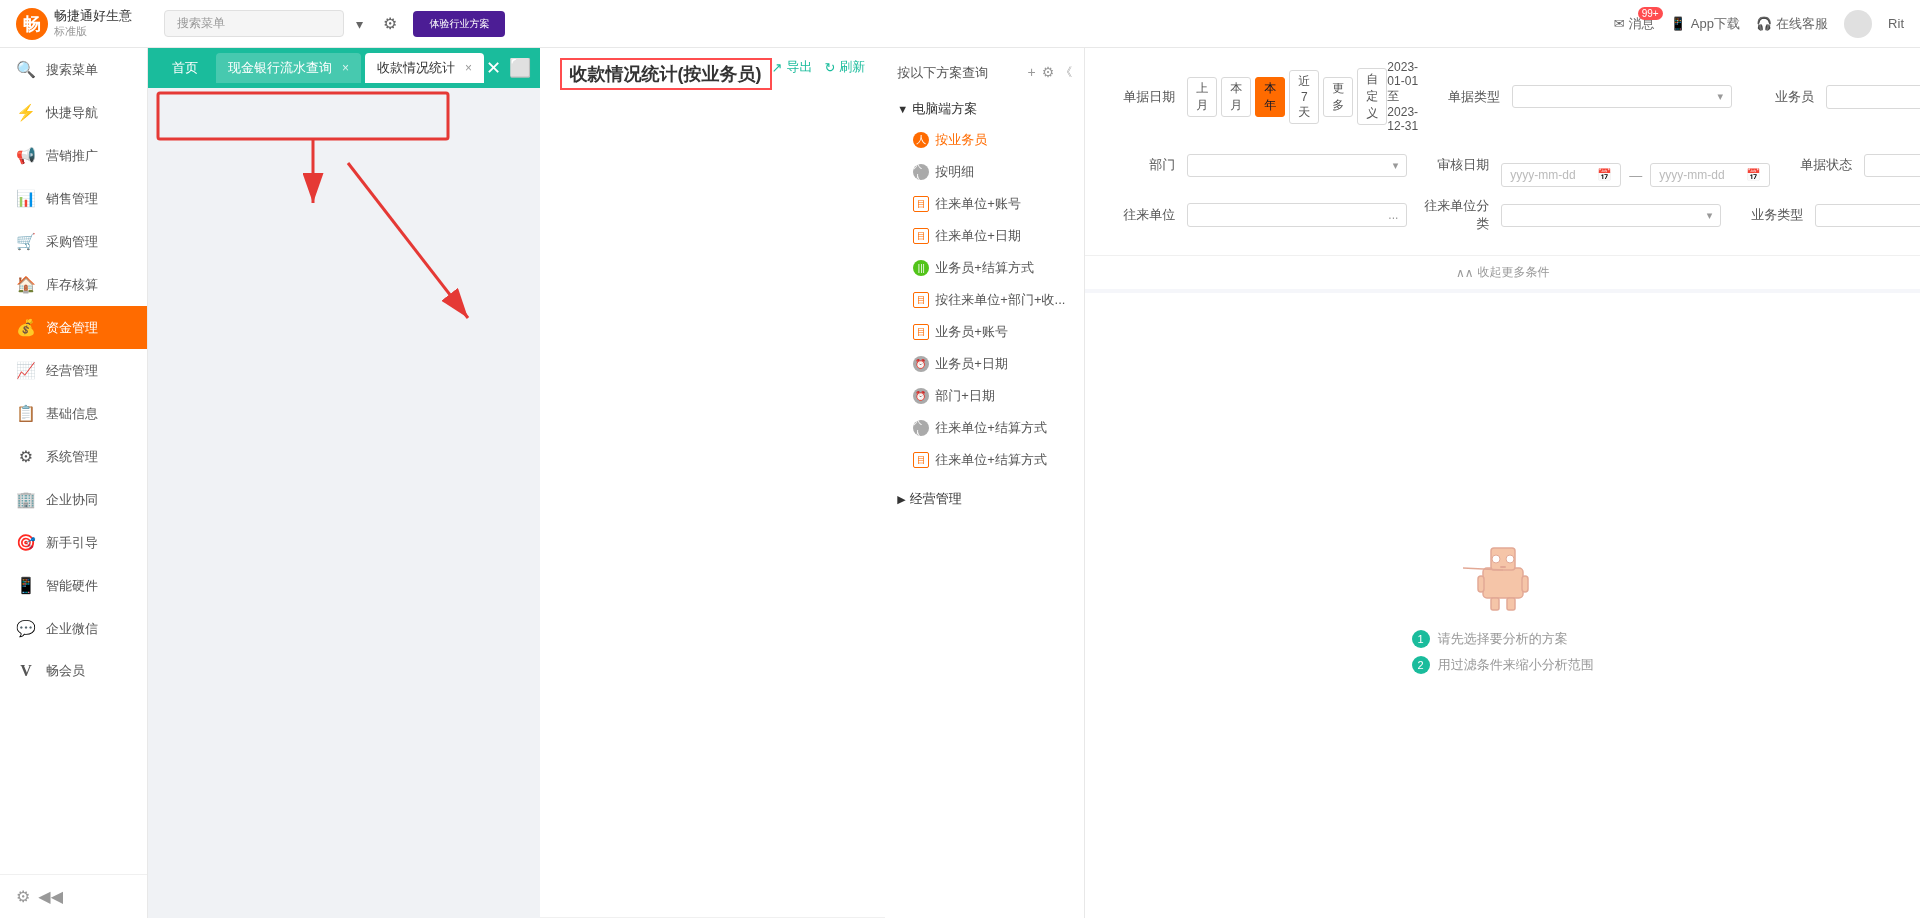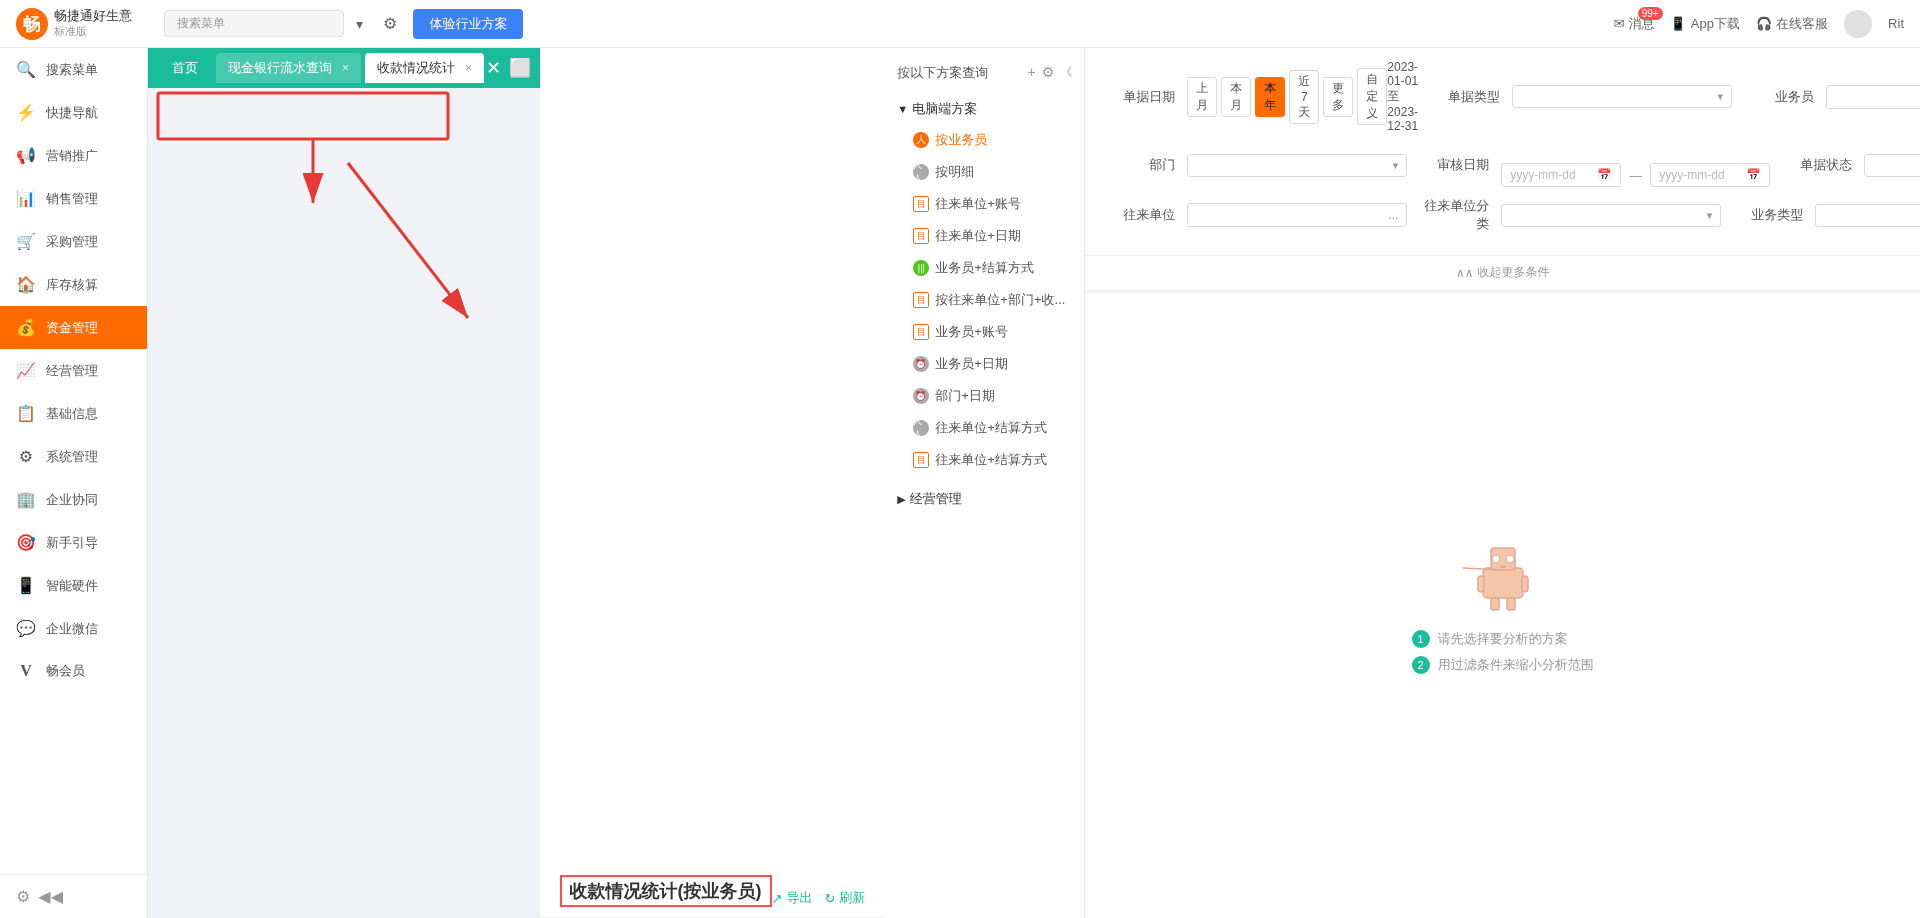--- a/index.html
+++ b/index.html
@@ -57,27 +57,27 @@
     }
     .header-settings-btn {
       background: none;
       border: none;
       cursor: pointer;
       color: #666;
       font-size: 16px;
       padding: 4px 8px;
     }
     .trial-btn {
-      background: #3b82f6;
+      background: #4c1d95;
       color: #fff;
       border: none;
       border-radius: 4px;
       padding: 6px 16px;
       cursor: pointer;
-      font-size: 13px;
+      font-size: 10px;
       white-space: nowrap;
     }
     .header-right {
       display: flex;
       align-items: center;
       gap: 16px;
       margin-left: auto;
     }
     .header-right-item {
       display: flex;
@@ -203,21 +203,21 @@
     .tab-bar-btn {
       background: none; border: none; cursor: pointer;
       color: #fff; font-size: 18px;
     }
 
     
     .page-header {
       background: #fff;
       padding: 10px 20px;
       display: flex;
-      align-items: flex-end;
+      align-items: flex-start;
       border-bottom: 1px solid #f0f0f0;
       flex-shrink: 0;
     }
     .page-title {
       font-size: 18px;
       font-weight: bold;
       color: #333;
       border: 2px solid #ff4d4f;
       padding: 2px 8px;
     }

